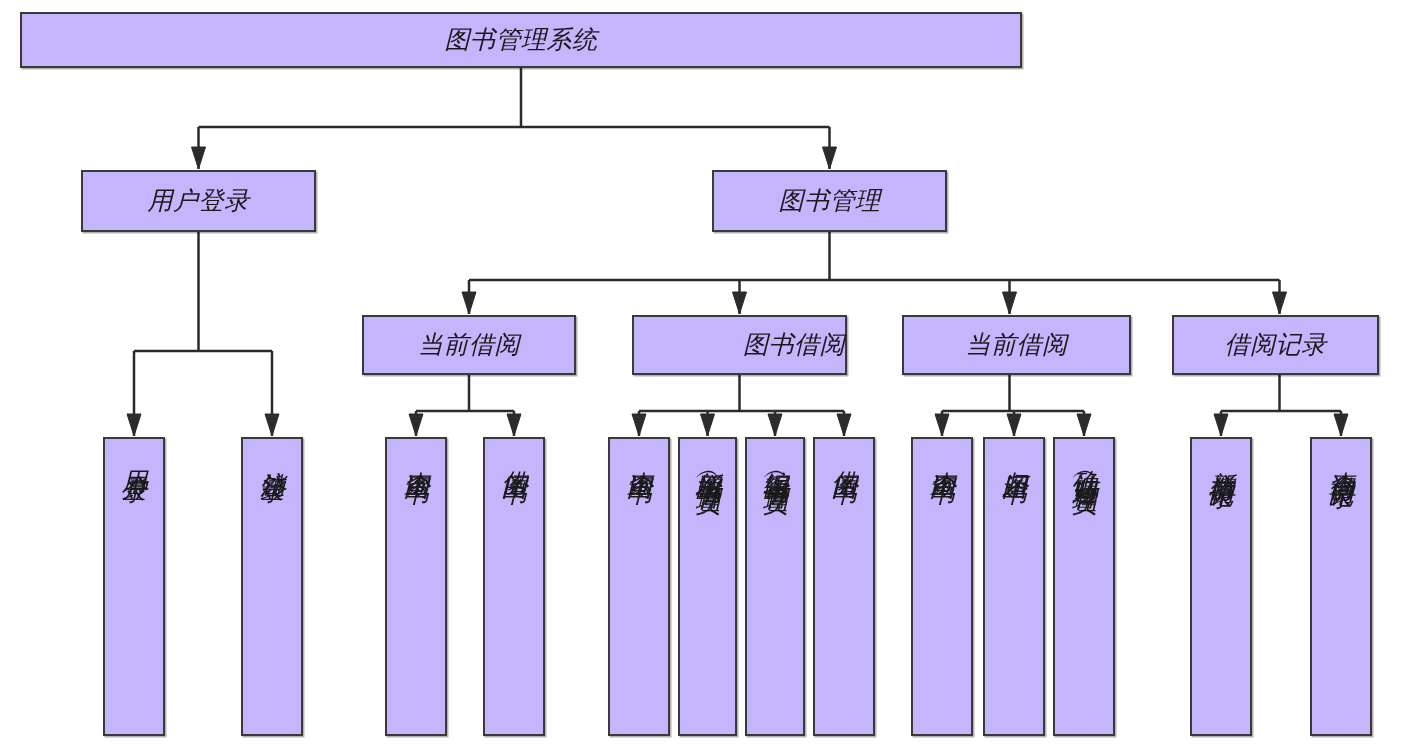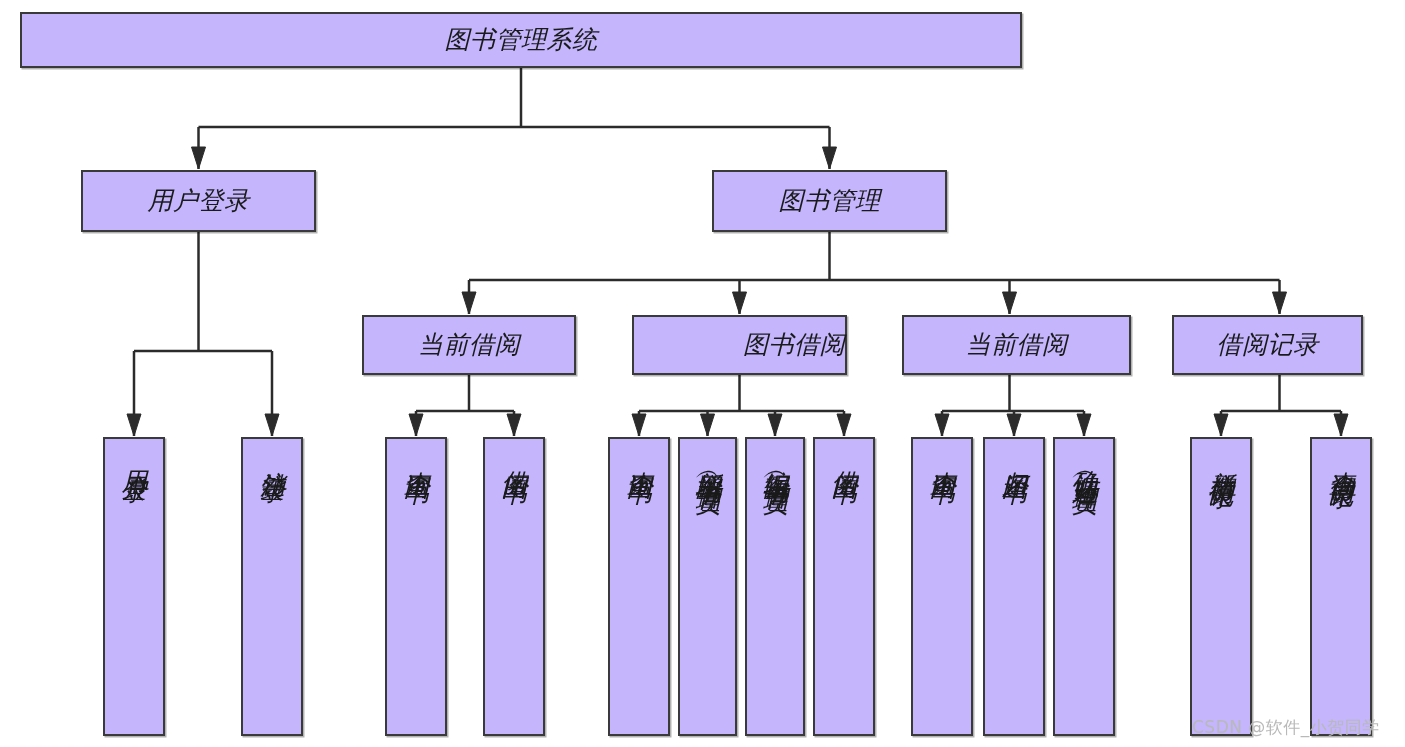--- a/index.html
+++ b/index.html
@@ -144,21 +144,21 @@
       </div>
       <div class="node h" style="left: 362px; top: 315px; width: 214px; height: 60px;">
         <span class="label">当前借阅</span>
       </div>
       <div class="node h" style="left: 632px; top: 315px; width: 215px; height: 60px; justify-content: flex-end;">
         <span class="label">图书借阅</span>
       </div>
       <div class="node h" style="left: 902px; top: 315px; width: 229px; height: 60px;">
         <span class="label">当前借阅</span>
       </div>
-      <div class="node h" style="left: 1172px; top: 315px; width: 191px; height: 60px;">
+      <div class="node h" style="left: 1172px; top: 315px; width: 207px; height: 60px;">
         <span class="label">借阅记录</span>
       </div>
       <div class="node v" style="left: 103px; top: 437px; width: 62px; height: 299px;">
         <span class="label">用户登录</span>
       </div>
       <div class="node v" style="left: 241px; top: 437px; width: 62px; height: 299px;">
         <span class="label">注销登录</span>
       </div>
       <div class="node v" style="left: 385px; top: 437px; width: 62px; height: 299px;">
         <span class="label">查询图书</span>
@@ -188,14 +188,13 @@
         <span class="label">确认归还（管理员）</span>
       </div>
       <div class="node v" style="left: 1190px; top: 437px; width: 62px; height: 299px;">
         <span class="label">新增借阅记录</span>
       </div>
       <div class="node v" style="left: 1310px; top: 437px; width: 62px; height: 299px;">
         <span class="label">查询借阅记录</span>
       </div>
     </div>
 
-  <div class="watermark" style="left:1192px; top:716px;">CSDN @软件_小贺同学</div>
 </div>
 
 </body></html>

